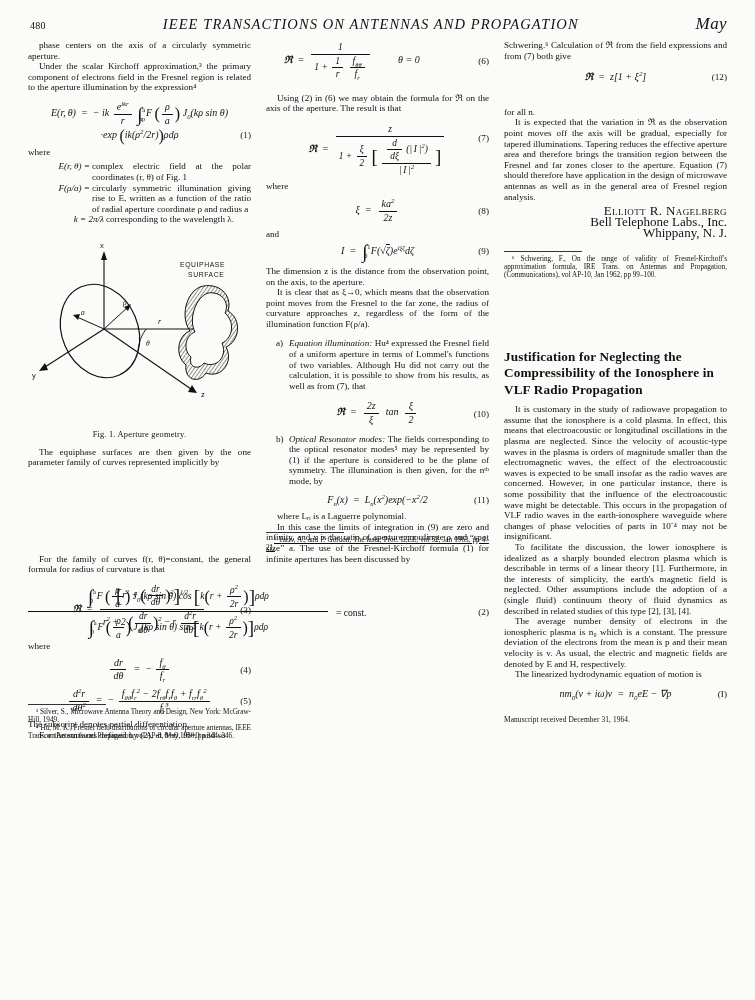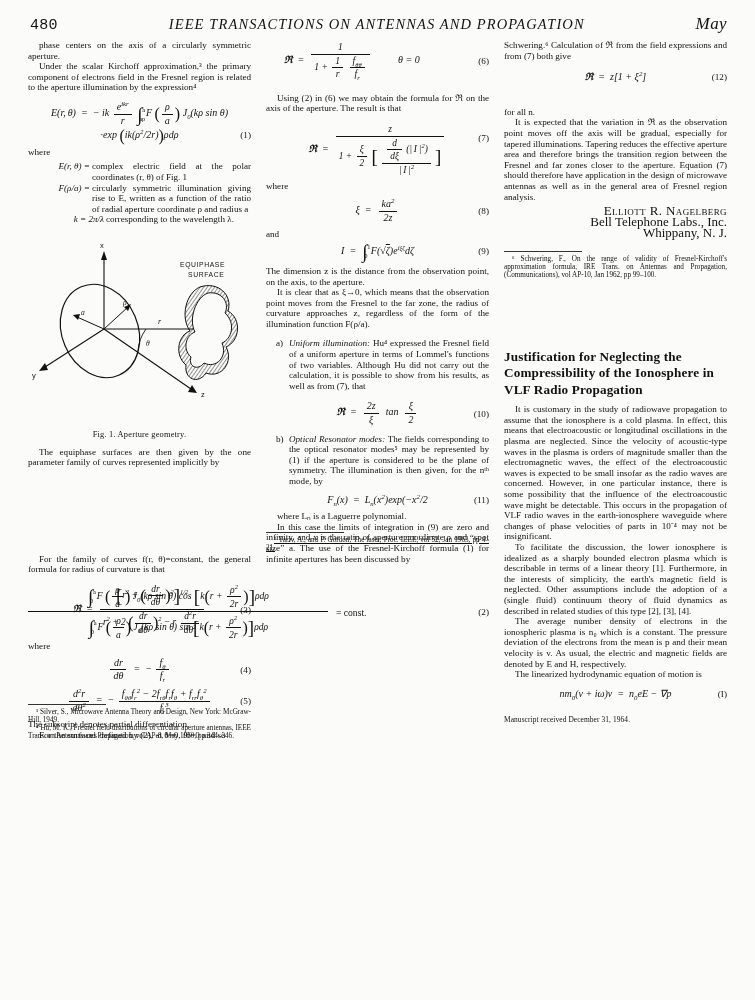--- a/index.html
+++ b/index.html
@@ -26,23 +26,22 @@
     top: 14px;
     left: 30px;
     right: 28px;
     height: 20px;
     display: flex;
     align-items: baseline;
     justify-content: space-between;
     font-family: "Liberation Serif", serif;
   }
   .folio {
-    font-size: 15px;
+    font-size: 10px;
     letter-spacing: .3px;
-    font-family: Liberation Mono, monospace;
   }
   .journal-title {
     font-size: 14.5px;
     font-style: italic;
     letter-spacing: 1.1px;
     font-weight: 400;
     white-space: nowrap;
   }
   .issue-date {
     font-size: 17px;
@@ -491,21 +490,21 @@
         </span>
         <span class="num">(9)</span>
       </div>
 
       <p class="noind" style="margin-top:9px;">The dimension z is the distance from the observation point, on the axis, to the aperture.</p>
       <p>It is clear that as ξ→0, which means that the observation point moves from the Fresnel to the far zone, the radius of curvature approaches z, regardless of the form of the illumination function F(ρ/a).</p>
 
       <div class="subitem" style="margin-top:9px; padding-left:10px;">
         <div class="mark">a)</div>
         <div class="body">
-          <span class="it">Uniform illumination:</span><span> Hu⁴ expressed the Fresnel field of a uniform aperture in terms of Lommel's functions of two variables. Although Hu did not carry out the calculation, it is possible to show from his results, as well as from (7), that</span>
+          <span class="it">Equation illumination:</span><span> Hu⁴ expressed the Fresnel field of a uniform aperture in terms of Lommel's functions of two variables. Although Hu did not carry out the calculation, it is possible to show from his results, as well as from (7), that</span>
         </div>
       </div>
 
       <div class="eq" style="margin-top:10px;">
         <span class="eq-inner">
           <span class="scr">ℜ</span> &nbsp;=&nbsp;
           <span class="frac"><span class="nu">2z</span><span class="de">ξ</span></span>
           &nbsp;tan&nbsp;
           <span class="frac"><span class="nu">ξ</span><span class="de">2</span></span>
         </span>

